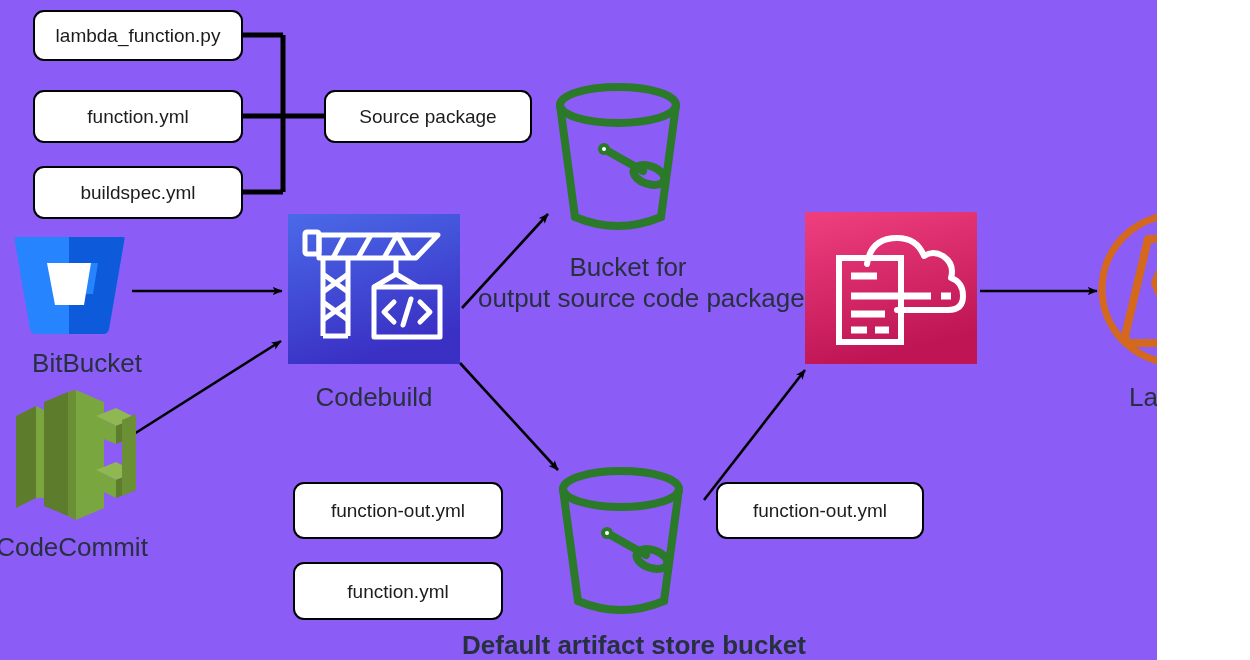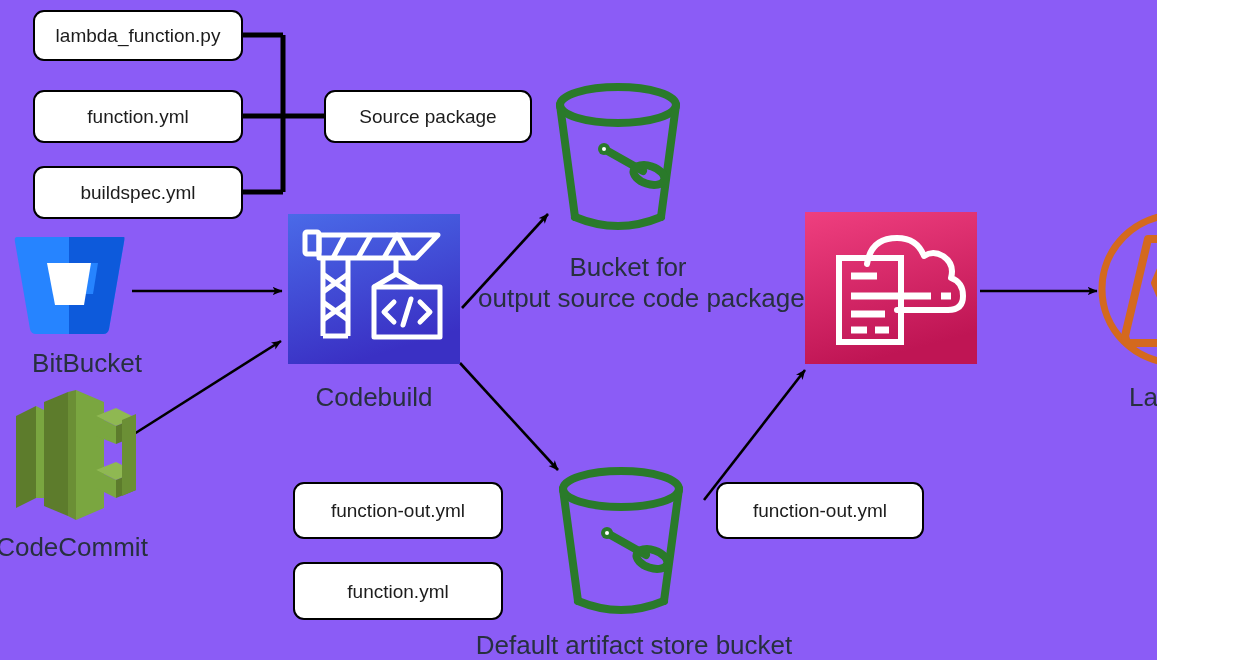--- a/index.html
+++ b/index.html
@@ -213,21 +213,21 @@
         <path d="M12,27 L27,139"></path>
         <path d="M128,27 L113,139"></path>
         <path d="M27,139 Q70,157 113,139"></path>
         <path d="M56,71 L95,93"></path>
         <ellipse cx="101" cy="97" rx="16" ry="9" transform="rotate(18 101 97)"></ellipse>
       </g>
       <circle cx="56" cy="71" r="6" fill="#2a7a2a"></circle>
       <circle cx="56" cy="71" r="2" fill="#ffffff"></circle>
     </svg>
   </div>
-  <div class="nodelabel" style="left:460px; top:630px; width:348px;">Default artifact store bucket</div>
+  <div class="nodelabel" style="left:460px; top:630px; width:348px;font-weight:bold;">Default artifact store bucket</div>
 
   <div class="icon" style="left:805px; top:212px;">
     <svg width="172" height="152" viewBox="0 0 172 152" xmlns="http://www.w3.org/2000/svg">
       <defs>
         <linearGradient id="cfnGrad" x1="0" y1="0" x2="0.3" y2="1">
           <stop offset="0%" stop-color="#ef3f7f"></stop>
           <stop offset="100%" stop-color="#bf1554"></stop>
         </linearGradient>
       </defs>
       <rect x="0" y="0" width="172" height="152" fill="url(#cfnGrad)"></rect>

